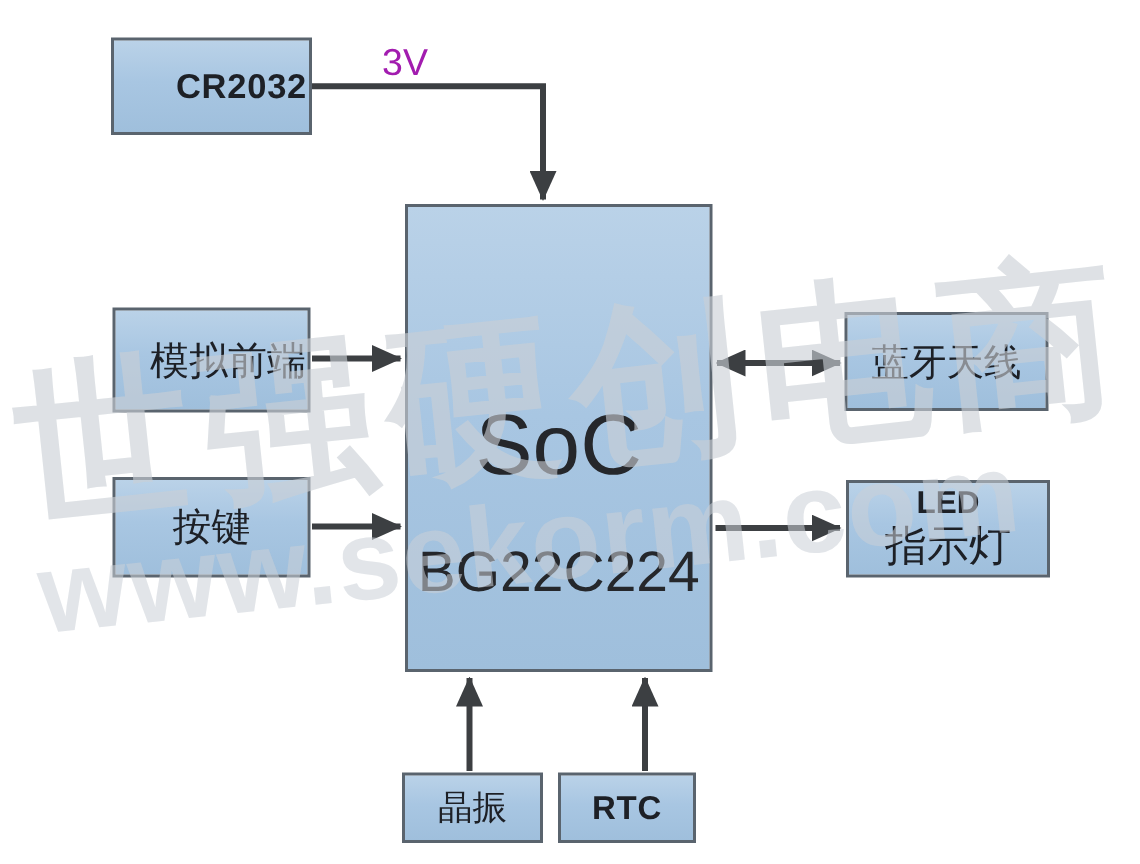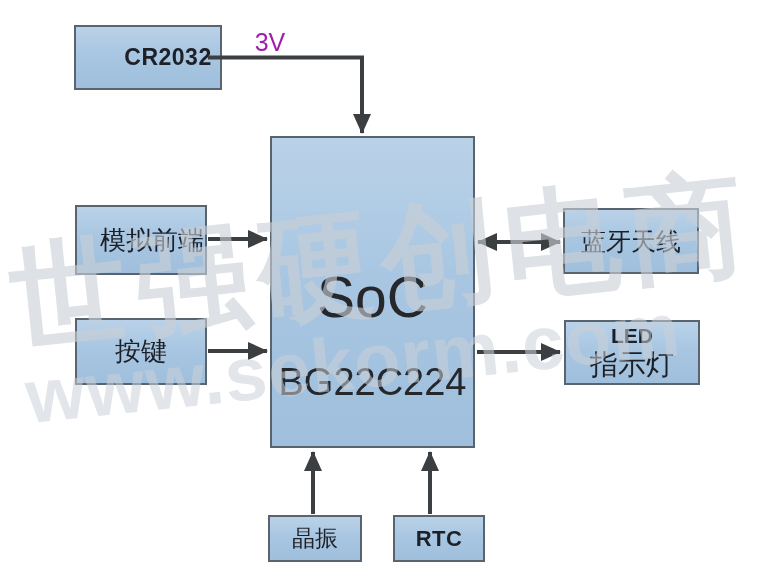--- a/index.html
+++ b/index.html
@@ -9,32 +9,32 @@
   }
   .block{
     position:absolute;box-sizing:border-box;
     background:linear-gradient(180deg,#bad2e8 0%,#a8c6e2 45%,#9fbfdc 100%);
     border:2px solid #5a646e;
     display:flex;flex-direction:column;align-items:center;justify-content:center;
     color:#1d2026;z-index:1;text-align:center;
   }
   .cjk{font-family:"Liberation Serif","DejaVu Serif",serif;}
   .latin-bold{font-weight:bold;letter-spacing:0.5px;}
-  #blk-cr2032{left:74px;top:25px;width:148px;height:65px;font-size:23px;padding-left:40px;}
+  #blk-cr2032{left:74px;top:25px;width:134px;height:65px;font-size:23px;padding-left:40px;}
   #blk-soc{left:270px;top:136px;width:205px;height:312px;}
   #blk-soc .soc-title{font-size:57px;font-weight:400;color:#25272b;line-height:1.05;margin-top:88px;}
   #blk-soc .soc-subtitle{font-size:38px;font-weight:400;color:#25272b;margin-top:34px;}
   #blk-afe{left:75px;top:205px;width:132px;height:70px;font-size:26px;padding-left:22px;}
   #blk-btn{left:75px;top:318px;width:132px;height:67px;font-size:26px;}
   #blk-bt{left:563px;top:208px;width:136px;height:66px;font-size:25px;}
   #blk-led{left:564px;top:320px;width:136px;height:65px;}
   #blk-led .led-line1{font-size:21px;font-weight:bold;line-height:1.15;}
   #blk-led .led-line2{font-size:28px;line-height:1.2;}
   #blk-crystal{left:268px;top:515px;width:94px;height:47px;font-size:23px;text-align:right;}
-  #blk-rtc{left:393px;top:515px;width:92px;height:47px;font-size:22px;}
+  #blk-rtc{left:372px;top:515px;width:92px;height:47px;font-size:22px;}
   #power-label{
     position:absolute;left:240px;top:28px;width:60px;text-align:center;
     font-size:25px;font-weight:500;color:#a21caf;z-index:1;
   }
   #arrow-layer{position:absolute;left:0;top:0;z-index:2;}
   .watermark{
     position:absolute;z-index:6;pointer-events:none;white-space:nowrap;
     font-weight:bold;color:rgba(201,206,213,0.62);text-align:center;
   }
   #wm-line1{

